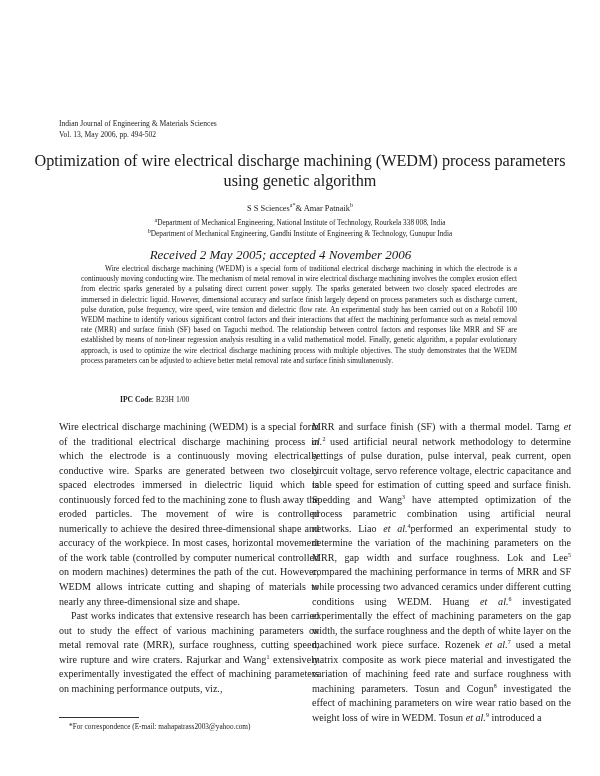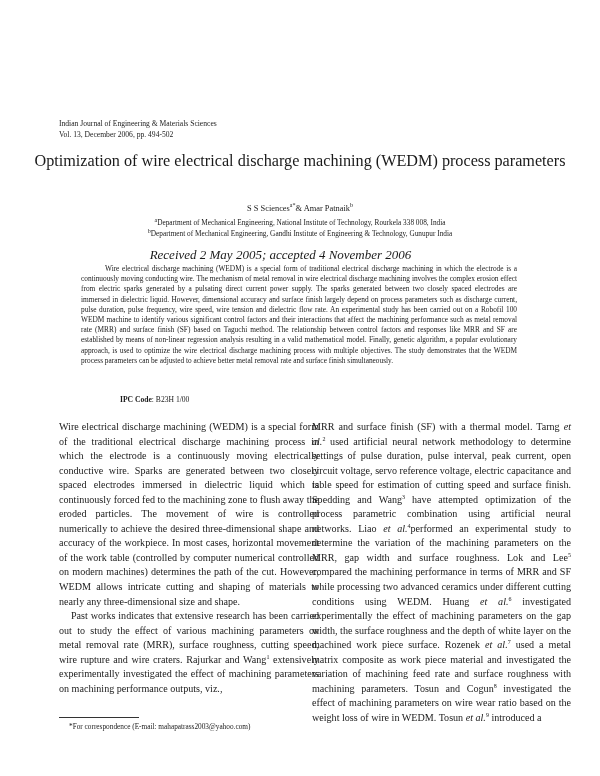--- a/index.html
+++ b/index.html
@@ -24,25 +24,26 @@
   sup { font-size: 6px; line-height: 0; vertical-align: super; }
   .footnote-rule { position: absolute; left: 59px; top: 717px; width: 80px; border-top: 0.8px solid #333; }
   .footnote { position: absolute; left: 69px; top: 722px; font-size: 7.3px; color: #222; }
   i { font-style: italic; }
 </style>
 </head>
 <body>
 
 <div class="journal">
   <div>Indian Journal of Engineering &amp; Materials Sciences</div>
-  <div>Vol. 13, December 2006, pp. 494-502</div>
+  <div>Vol. 13, May 2006, pp. 494-502</div>
 </div>
 
 <div class="title">
   <div>Optimization of wire electrical discharge machining (WEDM) process parameters</div>
+  <div>using genetic algorithm</div>
 </div>
 
 <div class="authors">
   <span>S S Sciences</span><sup>a*</sup><span>&amp; </span><span>Amar Patnaik</span><sup>b</sup>
 </div>
 
 <div class="affil">
   <div><sup>a</sup><span>Department of Mechanical Engineering, National Institute of Technology, Rourkela 338 008, India</span></div>
   <div><sup>b</sup><span>Department of Mechanical Engineering, Gandhi Institute of Engineering &amp; Technology, Gunupur India</span></div>
 </div>

